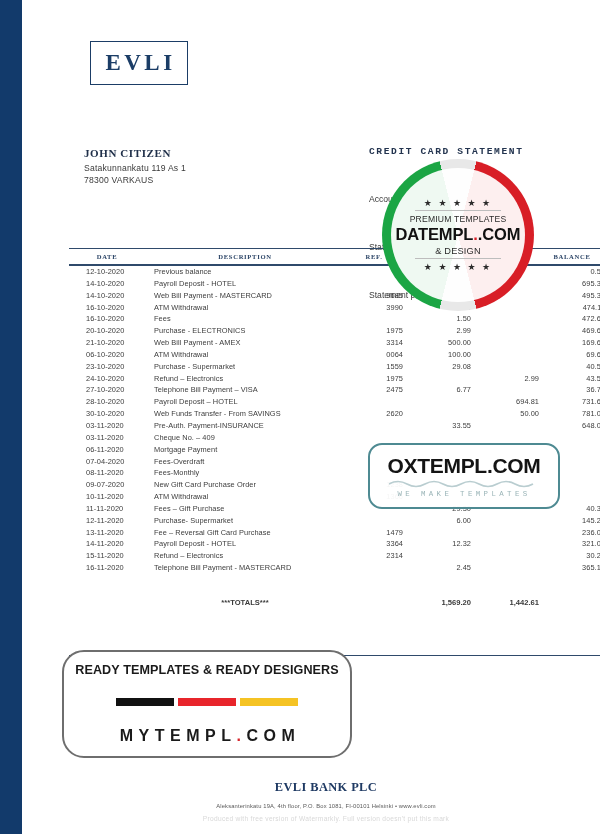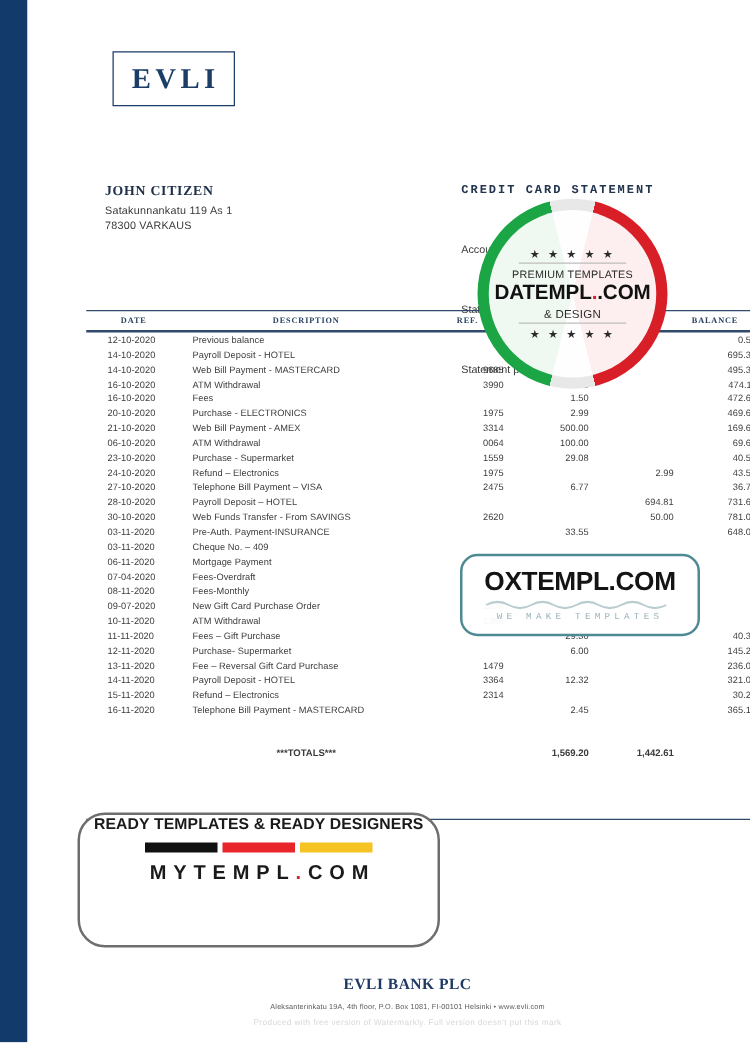--- a/index.html
+++ b/index.html
@@ -125,21 +125,21 @@
   }
 
   
   .mytempl {
     position: absolute; left: 36px; top: 650px;
     width: 290px; height: 108px;
     border: 2.4px solid #6e6e6e;
     border-radius: 22px;
     background: #fff;
     display: flex; flex-direction: column;
-    align-items: center; 
+    align-items: center; justify-content: center; gap: 13px;
   }
   .mytempl .ln1 {
     font-size: 12.6px; font-weight: 700; color: #1a1a1a;
     letter-spacing: .1px; margin-bottom: 8px;
   }
   .mytempl .bars { display: flex; gap: 4px; margin-bottom: 8px; }
   .mytempl .bars i { display: block; width: 58px; height: 8px; }
   .mytempl .ln2 {
     font-size: 16px; font-weight: 700; color: #1a1a1a;
     letter-spacing: 5.5px; padding-left: 6px;

